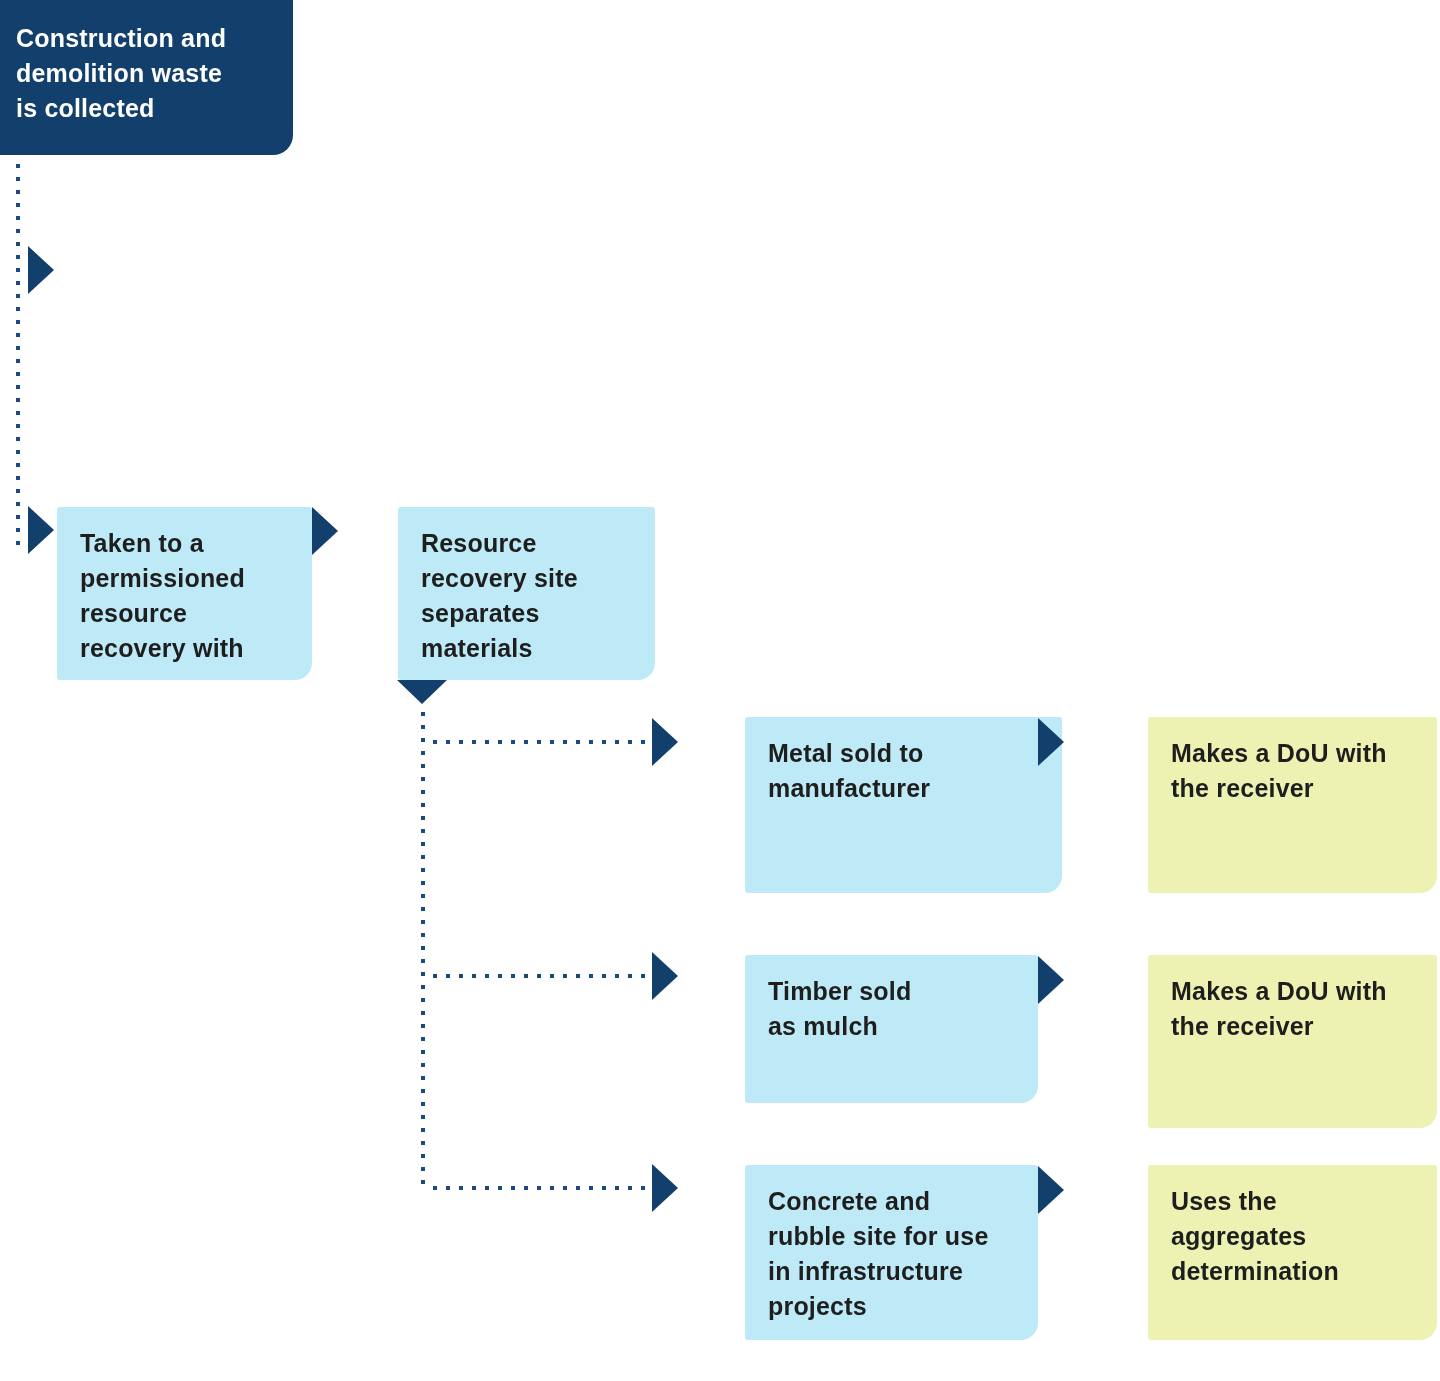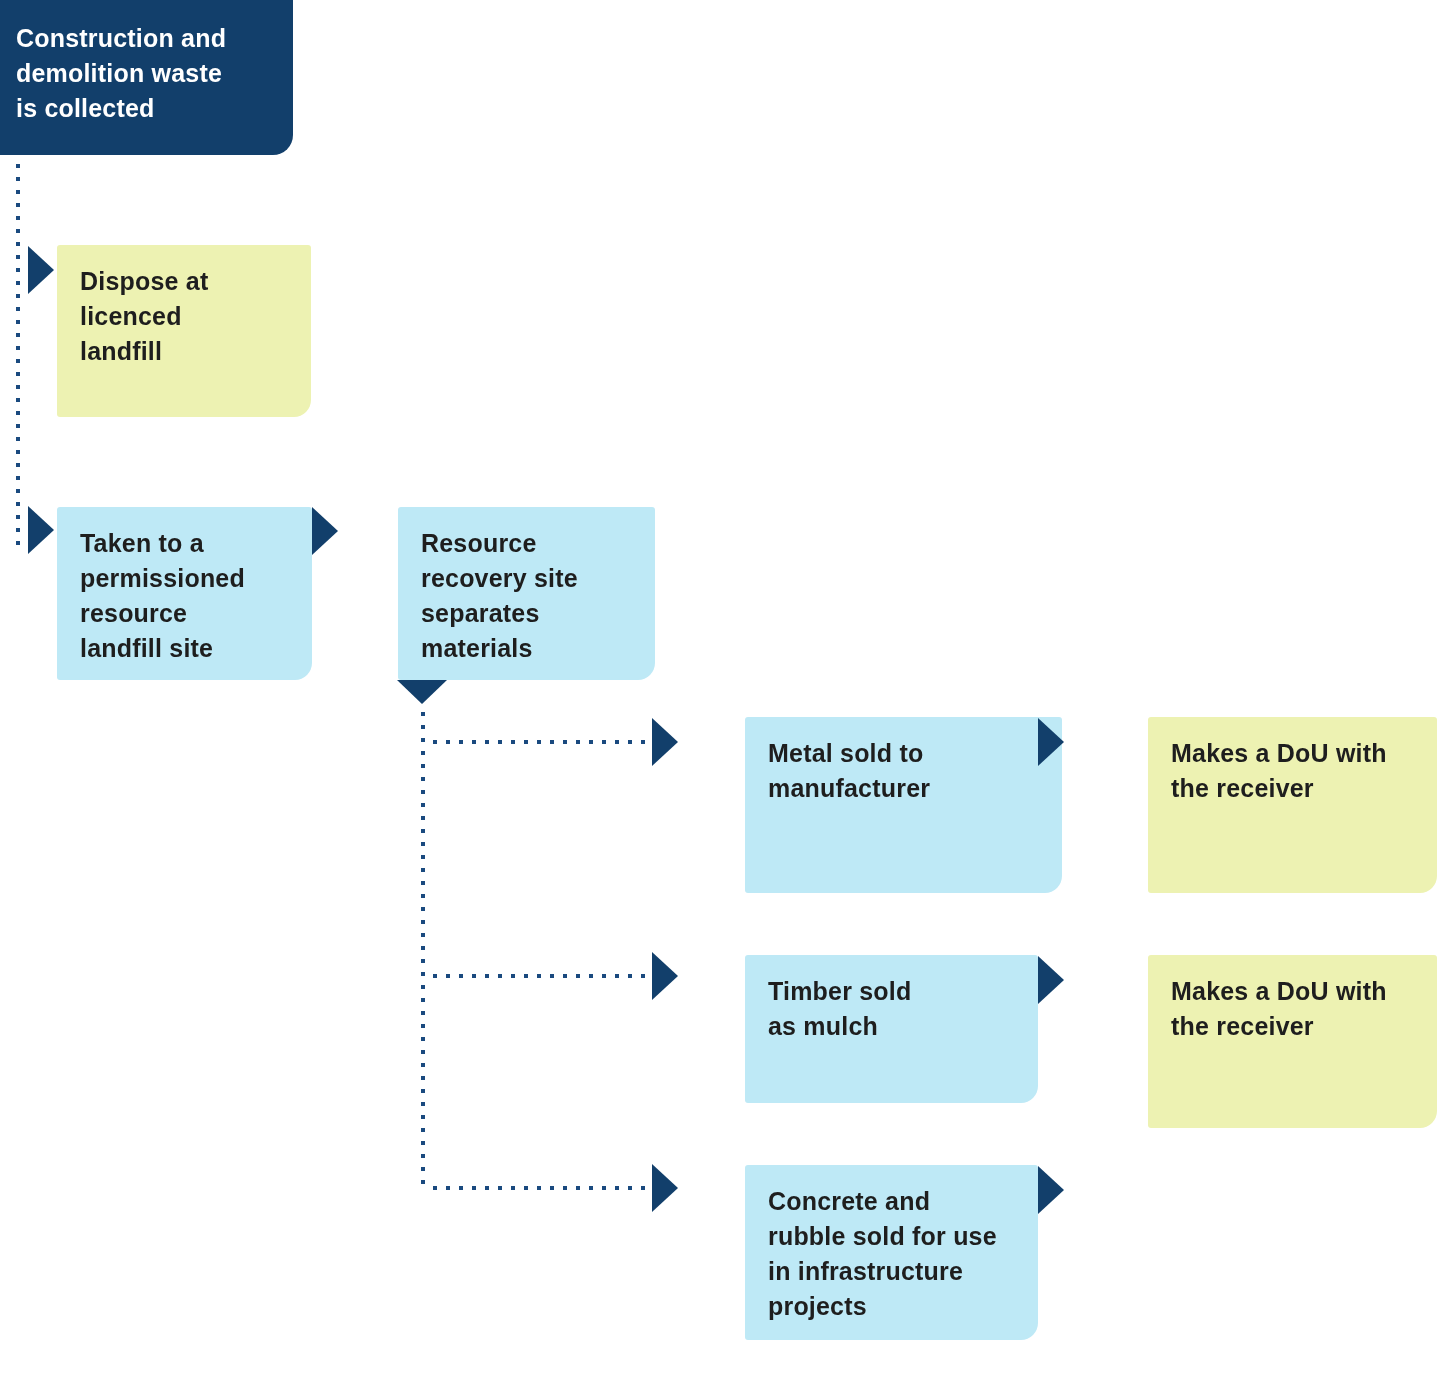--- a/index.html
+++ b/index.html
@@ -67,30 +67,27 @@
 <div class="canvas">
 
   <div class="node navy" style="left:0; top:0; width:293px; height:155px;padding-left:16px;">Construction and
 demolition waste
 is collected</div>
 
   <div class="dotted-v" style="left:16px; top:164px; height:390px;"></div>
 
   <div class="arrow-right" style="left:28px; top:246px;"></div>
 
-  <div class="node yellow" style="left:57px; top:245px; width:254px; height:172px;">Dispose at
-licenced
-landfill</div>
 
   <div class="arrow-right" style="left:28px; top:506px;"></div>
 
   <div class="node blue" style="left:57px; top:507px; width:255px; height:173px;">Taken to a
 permissioned
 resource
-landfill site</div>
+recovery with</div>
 
   <div class="arrow-right" style="left:312px; top:507px;"></div>
 
   <div class="node blue" style="left:398px; top:507px; width:257px; height:173px;">Resource
 recovery site
 separates
 materials</div>
 
   <div class="arrow-down" style="left:397px; top:680px;"></div>
 
@@ -108,18 +105,21 @@
   <div class="arrow-right" style="left:652px; top:952px;"></div>
   <div class="node blue" style="left:745px; top:955px; width:293px; height:148px;">Timber sold
 as mulch</div>
   <div class="arrow-right" style="left:1038px; top:956px;"></div>
   <div class="node yellow" style="left:1148px; top:955px; width:289px; height:173px;">Makes a DoU with
 the receiver</div>
 
   <div class="dotted-h" style="left:433px; top:1186px; width:218px;"></div>
   <div class="arrow-right" style="left:652px; top:1164px;"></div>
   <div class="node blue" style="left:745px; top:1165px; width:293px; height:175px;">Concrete and
-rubble sold for use
+rubble site for use
 in infrastructure
 projects</div>
   <div class="arrow-right" style="left:1038px; top:1166px;"></div>
+  <div class="node yellow" style="left:1148px; top:1165px; width:289px; height:175px;">Uses the
+aggregates
+determination</div>
 
 </div>
 
 </body></html>

